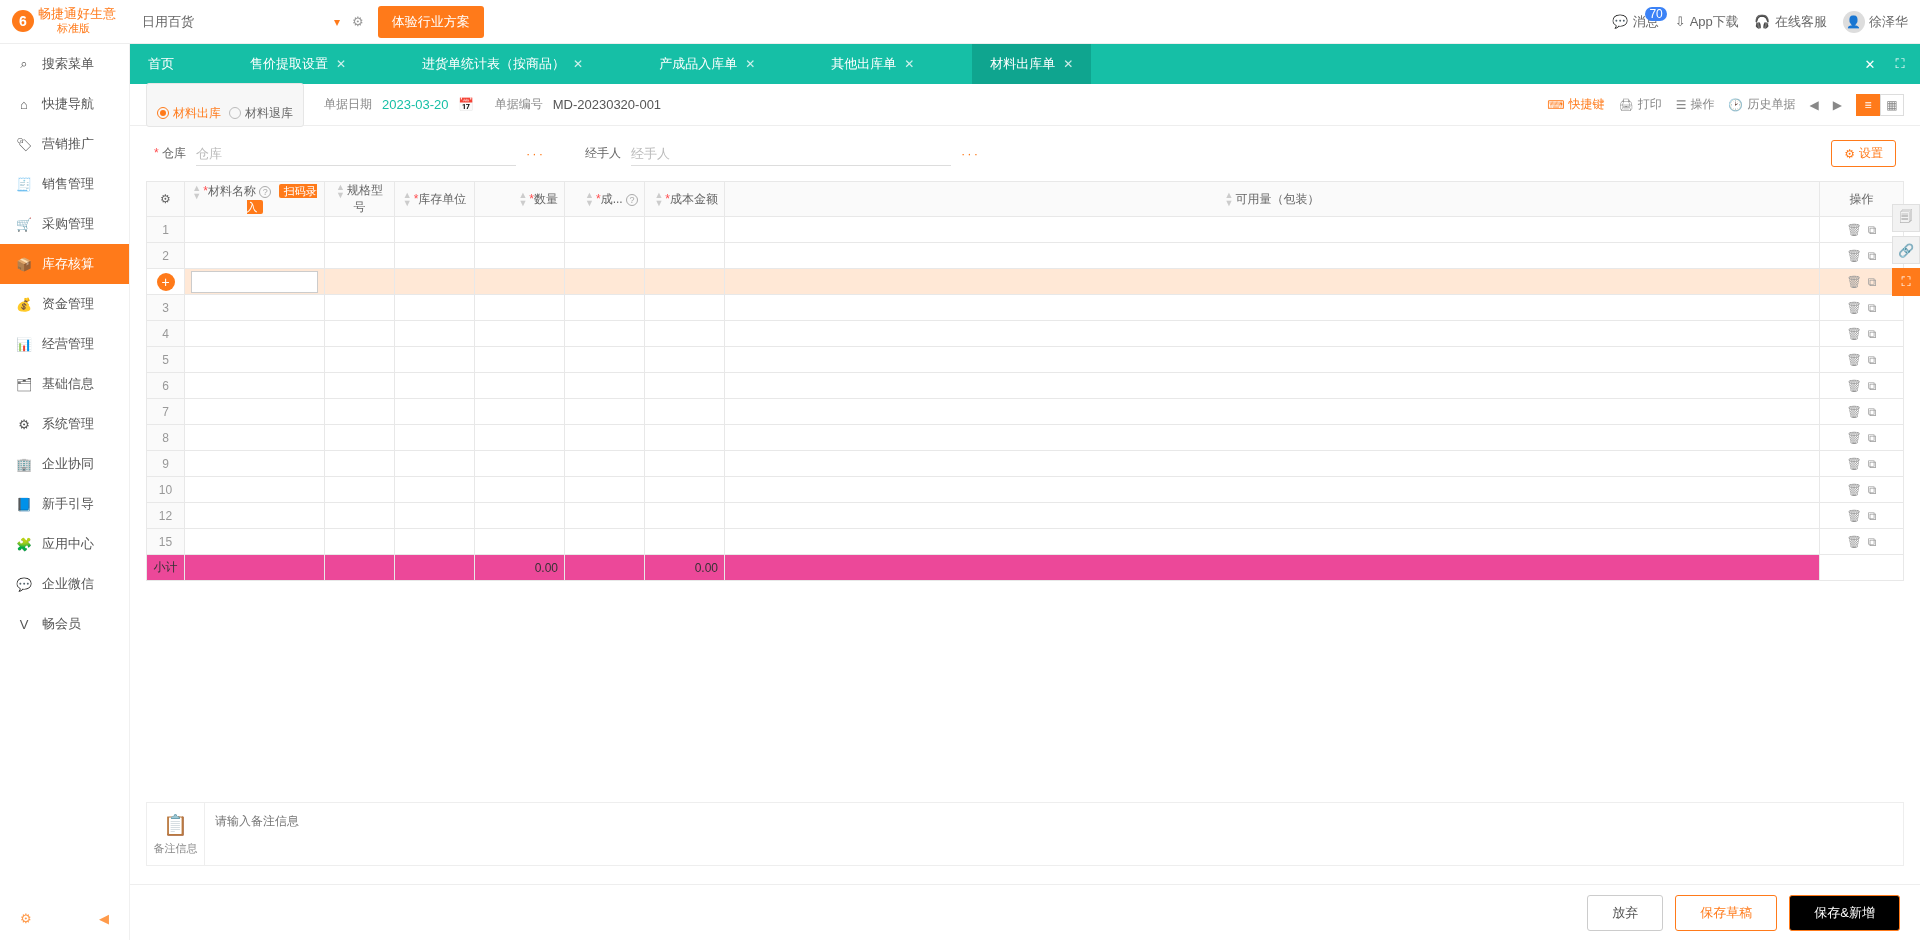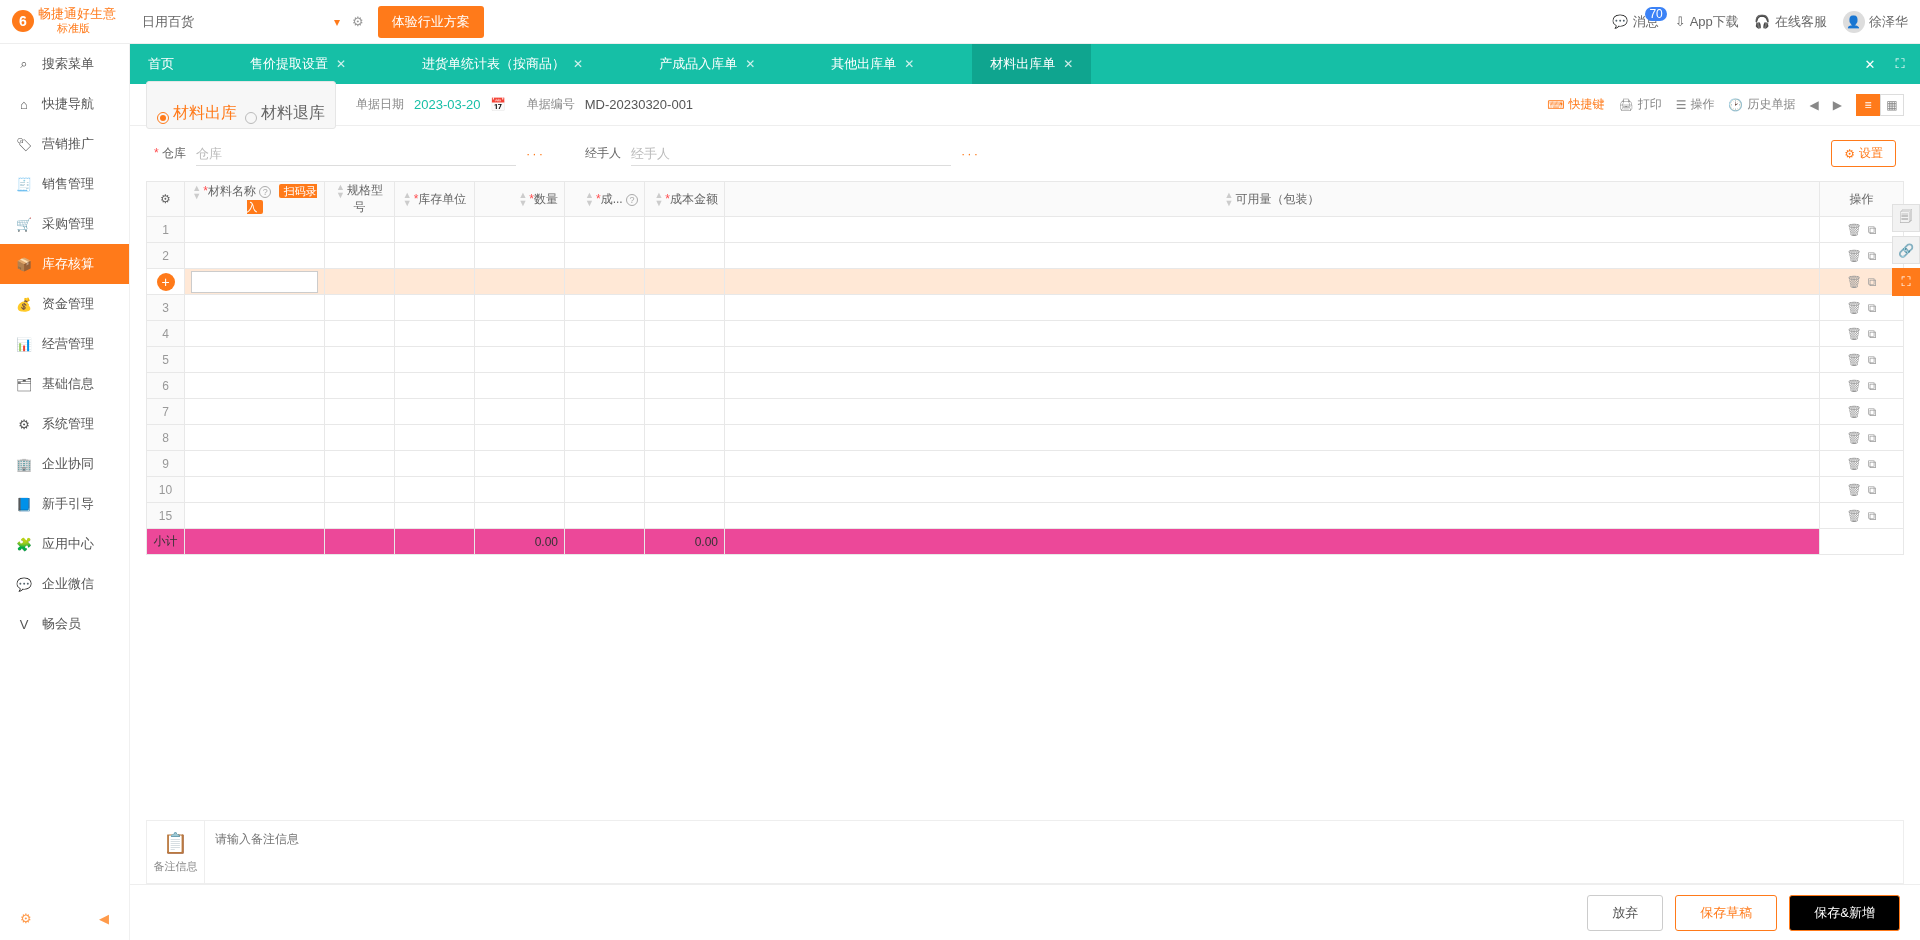--- a/index.html
+++ b/index.html
@@ -28,21 +28,21 @@
 .main { flex: 1; display: flex; flex-direction: column; min-width: 0; background: #f5f5f5; }
 .tabs { height: 40px; background: #16bfa6; display: flex; align-items: center; color: #fff; }
 .tab { padding: 0 18px; height: 40px; display: flex; align-items: center; gap: 8px; cursor: pointer; font-size: 13px; }
 .tab.active { background: #0fa58f; }
 .tab-close { font-size: 12px; opacity: .8; }
 .tabs-right { margin-left: auto; display: flex; gap: 6px; padding-right: 8px; }
 .tabs-right .sq { width: 24px; height: 24px; display: flex; align-items: center; justify-content: center; cursor: pointer; border-radius: 2px; }
 .content { flex: 1; background: #fff; margin: 0; display: flex; flex-direction: column; min-height: 0; position: relative; }
 .form-head { height: 42px; display: flex; align-items: center; padding: 0 16px; gap: 10px; border-bottom: 1px solid #eee; }
 .radio-grp { display: flex; align-items: center; gap: 8px; background: #f7f7f7; border: 1px solid #e6e6e6; padding: 4px 10px; border-radius: 3px; }
-.radio { display: flex; align-items: flex-end; gap: 4px; cursor: pointer; font-size: 16px; color: #666; margin-top: 17px; }
+.radio { display: flex; align-items: center; gap: 4px; cursor: pointer; font-size: 12px; color: #666; margin-top: 17px; }
 .radio.sel { color: #ff7a1a; }
 .radio .dot { width: 12px; height: 12px; border: 1px solid #bbb; border-radius: 50%; display: inline-block; position: relative; }
 .radio.sel .dot { border-color: #ff7a1a; }
 .radio.sel .dot::after { content: ""; position: absolute; inset: 2px; background: #ff7a1a; border-radius: 50%; }
 .meta-label { color: #888; font-size: 12px; margin-left: 10px; }
 .meta-val { color: #16bfa6; font-size: 13px; }
 .cal-icon { color: #ff7a1a; }
 .head-right { margin-left: auto; display: flex; align-items: center; gap: 14px; color: #888; font-size: 12px; }
 .head-right .hbtn { display: flex; align-items: center; gap: 4px; cursor: pointer; }
 .hbtn.orange { color: #ff7a1a; }
@@ -70,21 +70,21 @@
 .row-add td { background: #ffe8d6; }
 .row-add .cell-input { background: #fff; border: 1px solid #ccc; height: 22px; width: 100%; }
 .scan-badge { background: #ff7a1a; color: #fff; font-size: 11px; padding: 1px 5px; border-radius: 2px; margin-left: 4px; }
 .op-ico { color: #999; cursor: pointer; margin: 0 3px; }
 tfoot td { background: #ec4899; font-weight: 500; text-align: right; }
 tfoot td:first-child { text-align: center; }
 .remark { margin: 10px 16px 0; border: 1px solid #eee; display: flex; min-height: 64px; }
 .remark-side { width: 58px; display: flex; flex-direction: column; align-items: center; justify-content: center; gap: 4px; border-right: 1px solid #eee; color: #888; font-size: 11px; }
 .remark-icon { color: #16bfa6; font-size: 20px; }
 .remark-input { flex: 1; border: none; outline: none; padding: 10px; resize: none; font-family: inherit; font-size: 12px; }
-.footer { height: 56px; display: flex; align-items: center; justify-content: flex-end; gap: 12px; padding: 0 20px; border-top: 1px solid #eee; margin-top: 0; }
+.footer { height: 56px; display: flex; align-items: center; justify-content: flex-end; gap: 12px; padding: 0 20px; border-top: 1px solid #eee; margin-top: 18px; }
 .btn { padding: 8px 24px; border-radius: 3px; cursor: pointer; font-size: 13px; border: 1px solid #ccc; background: #fff; color: #555; }
 .btn.outline-o { border-color: #ff7a1a; color: #ff7a1a; }
 .btn.solid-o { background: #000000; border-color: #ff7a1a; color: #fff; }
 .right-rail { position: absolute; right: 0; top: 120px; width: 28px; display: flex; flex-direction: column; gap: 4px; }
 .rail-btn { width: 28px; height: 28px; background: #f2f2f2; border: 1px solid #e0e0e0; display: flex; align-items: center; justify-content: center; color: #999; cursor: pointer; }
 .rail-btn.on { background: #ff7a1a; color: #fff; border-color: #ff7a1a; }
 .q-icon { display:inline-block; width:12px; height:12px; border:1px solid #aaa; border-radius:50%; font-size:9px; line-height:11px; text-align:center; color:#aaa; }
 </style>
 </head>
 <body>
@@ -417,20 +417,31 @@
                   <td></td>
                   <td></td>
                   <td></td>
                   <td></td>
                   <td></td>
                   <td></td>
                   <td></td>
                   <td class="col-ops"><span class="op-ico">🗑</span><span class="op-ico">⧉</span></td>
                 </tr>
                 <tr>
+                  <td class="col-idx">12</td>
+                  <td></td>
+                  <td></td>
+                  <td></td>
+                  <td></td>
+                  <td></td>
+                  <td></td>
+                  <td></td>
+                  <td class="col-ops"><span class="op-ico">🗑</span><span class="op-ico">⧉</span></td>
+                </tr>
+                <tr>
                   <td class="col-idx">15</td>
                   <td></td>
                   <td></td>
                   <td></td>
                   <td></td>
                   <td></td>
                   <td></td>
                   <td></td>
                   <td class="col-ops"><span class="op-ico">🗑</span><span class="op-ico">⧉</span></td>
                 </tr>

